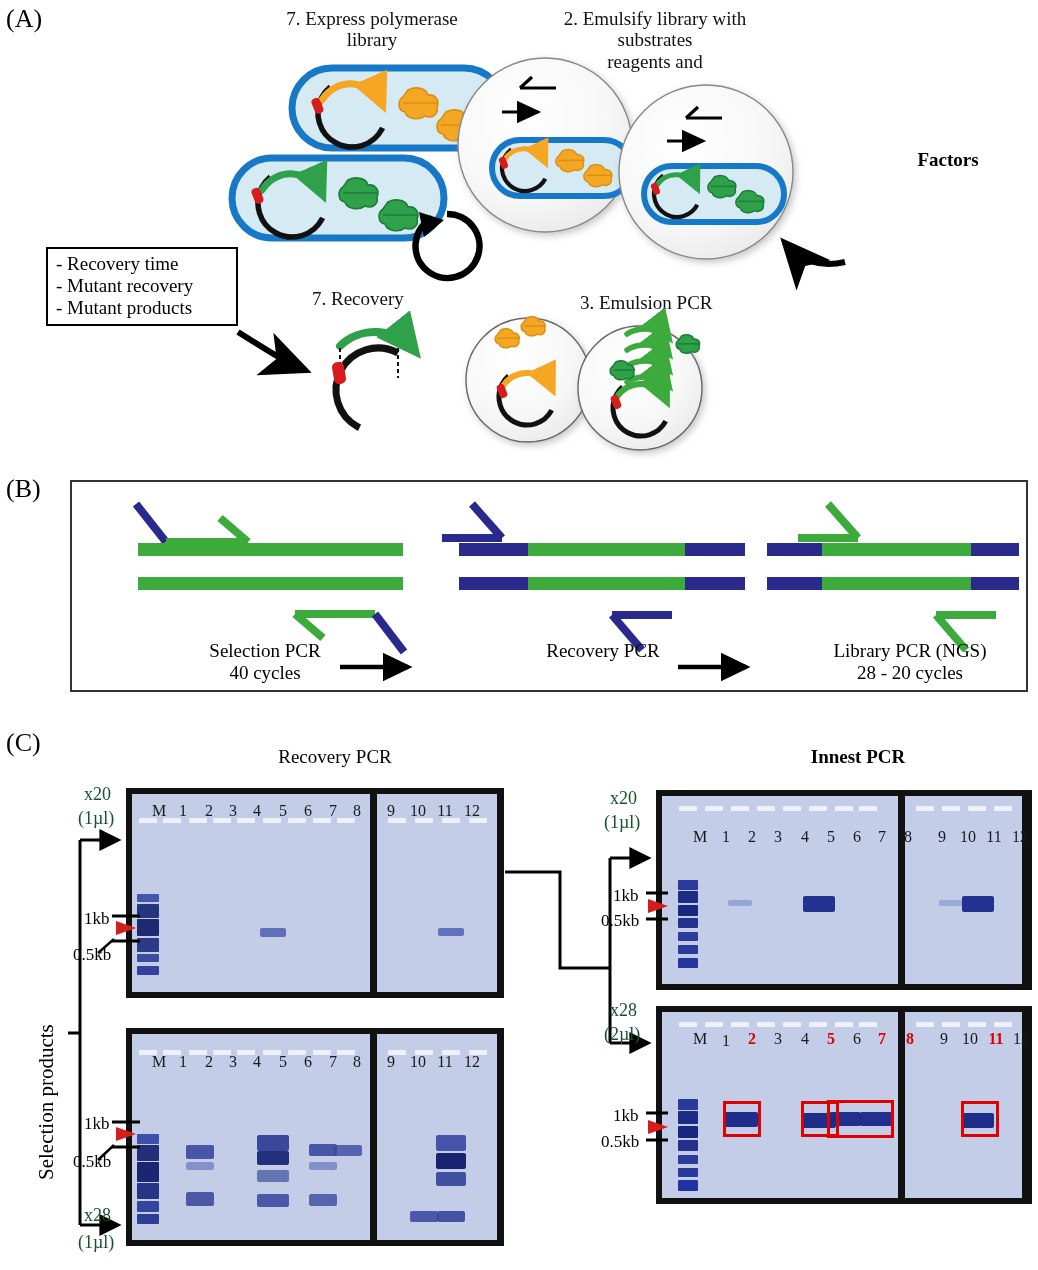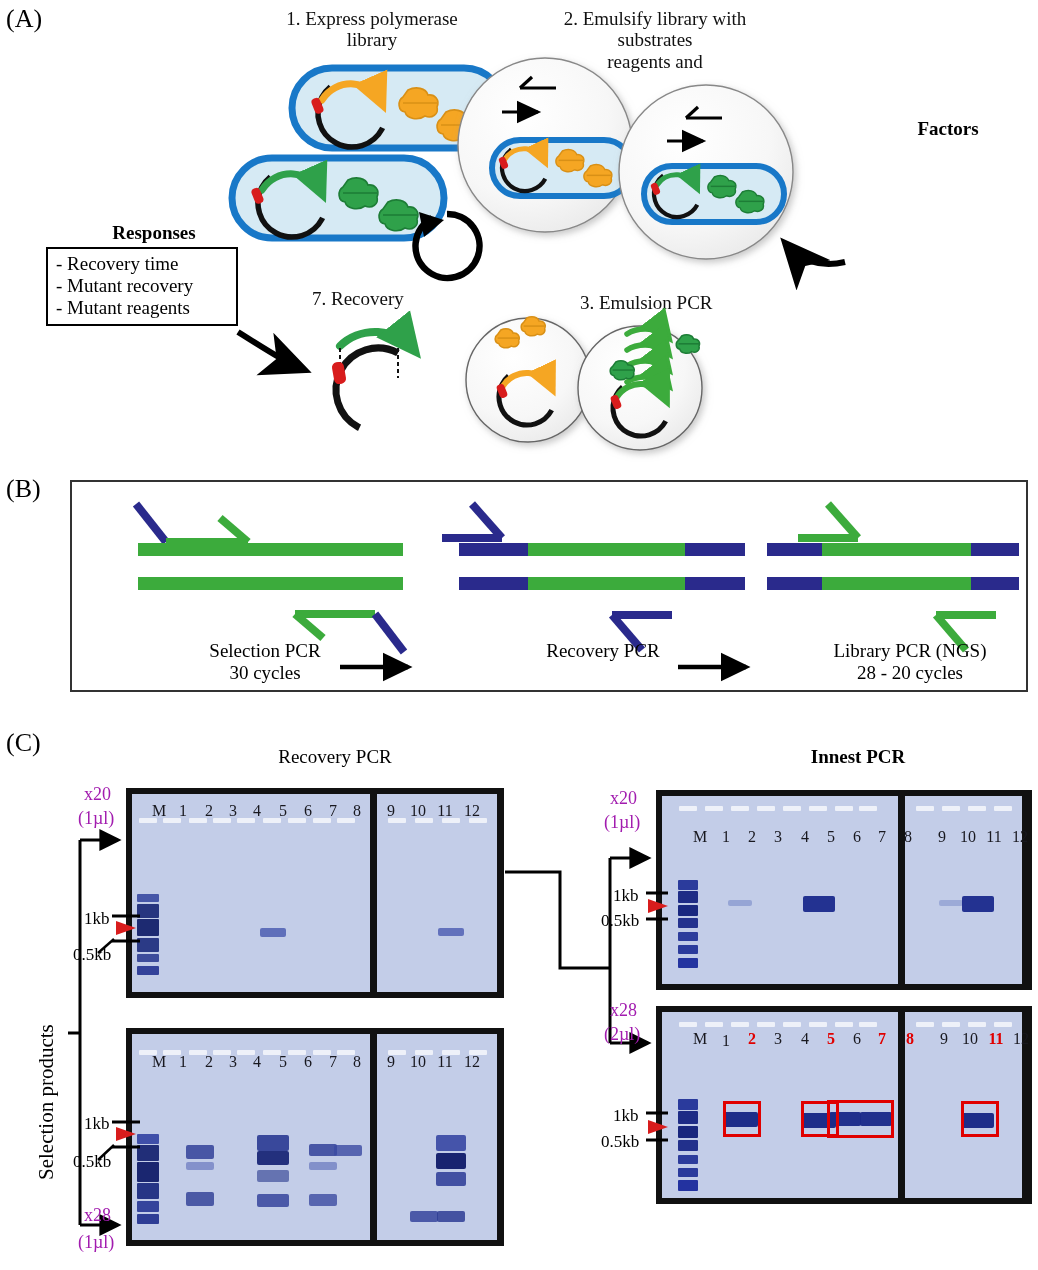--- a/index.html
+++ b/index.html
@@ -39,20 +39,21 @@
     text-align: center;
     line-height: 1.12;
     color: #111;
   }
   .box-head {
     font-family: "Liberation Serif", "DejaVu Serif", serif;
     font-weight: bold;
     font-size: 19px;
     text-align: center;
     color: #000;
+    margin-top: 31px;
   }
   .io-box {
     border: 2.5px solid #000;
     background: #fff;
     padding: 4px 8px 5px 8px;
     font-size: 19px;
     line-height: 1.16;
     font-family: "Liberation Serif", "DejaVu Serif", serif;
     box-sizing: border-box;
   }
@@ -142,42 +143,42 @@
     font-family: "Liberation Serif", "DejaVu Serif", serif;
     font-size: 17px;
     white-space: nowrap;
     color: #000;
   }
   .small-label {
     position: absolute;
     font-family: "Liberation Serif", "DejaVu Serif", serif;
     font-size: 18px;
     white-space: nowrap;
-    color: #a21caf;
+    color: #14532d;
     text-align: right;
   }
   .vert-label {
     position: absolute;
     font-family: "Liberation Serif", "DejaVu Serif", serif;
     font-size: 21px;
     white-space: nowrap;
     transform-origin: 0 0;
     transform: rotate(-90deg);
     color: #000;
   }
 </style>
 </head>
 <body>
 
 <div class="fig">
 
   <div class="abs panel-letter" style="left:6px; top:4px;">(A)</div>
 
   <div class="abs step-title" style="left:258px; top:8px; width:228px;">
-    <div>1. Express polymerase</div>
+    <div>7. Express polymerase</div>
     <div>library</div>
   </div>
 
   <div class="abs step-title" style="left:530px; top:8px; width:250px;">
     <div>2. Emulsify library with</div>
     <div>substrates</div>
     <div>reagents and</div>
   </div>
 
   <div class="abs step-title" style="left:580px; top:292px; width:200px; text-align:left;">3. Emulsion PCR</div>
@@ -358,21 +359,21 @@
 
     <path d="M 238 332 C 270 352, 285 362, 305 370" fill="none" stroke="#000" stroke-width="6" marker-end="url(#arrowBlack)"></path>
 
     <path d="M 845 262 C 820 268, 800 260, 785 243" fill="none" stroke="#000" stroke-width="6" marker-end="url(#arrowBlack)"></path>
   </svg>
 
   <div class="abs box-head" style="left:74px; top:222px; width:160px;">Responses</div>
   <div class="abs io-box" style="left:46px; top:247px; width:192px;">
     <div>- Recovery time</div>
     <div>- Mutant recovery</div>
-    <div>- Mutant reagents</div>
+    <div>- Mutant products</div>
   </div>
 
   <div class="abs box-head" style="left:878px; top:118px; width:140px;">Factors</div>
 
   <div class="abs panel-letter" style="left:6px; top:474px;">(B)</div>
 
   <div class="abs panelB-box" style="left:70px; top:480px; width:958px; height:212px;"></div>
 
   <svg class="abs" style="left:70px; top:480px;" width="958" height="212">
     <defs>
@@ -434,21 +435,21 @@
     <div class="seg-blue" style="width:19%"></div>
   </div>
   <div class="abs duplex" style="left:767px; top:577px; width:252px;">
     <div class="seg-blue" style="width:22%"></div>
     <div class="seg-green" style="flex:1"></div>
     <div class="seg-blue" style="width:19%"></div>
   </div>
 
   <div class="abs pcr-caption" style="left:150px; top:640px; width:230px;">
     <div>Selection PCR</div>
-    <div>30 cycles</div>
+    <div>40 cycles</div>
   </div>
   <div class="abs pcr-caption" style="left:478px; top:640px; width:250px;">
     <div>Recovery PCR</div>
   </div>
   <div class="abs pcr-caption" style="left:790px; top:640px; width:240px;">
     <div>Library PCR (NGS)</div>
     <div>28 - 20 cycles</div>
   </div>
 
   <div class="abs panel-letter" style="left:6px; top:728px;">(C)</div>

